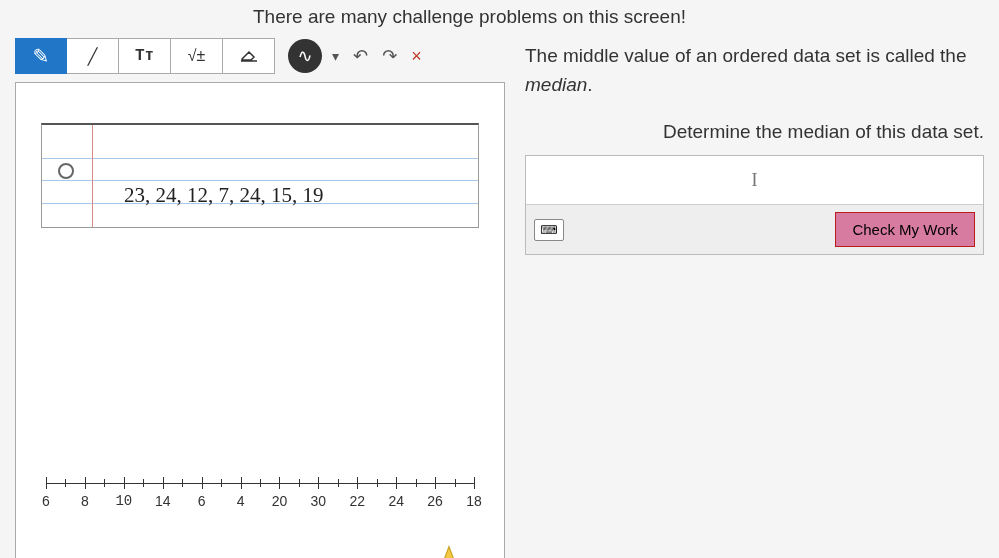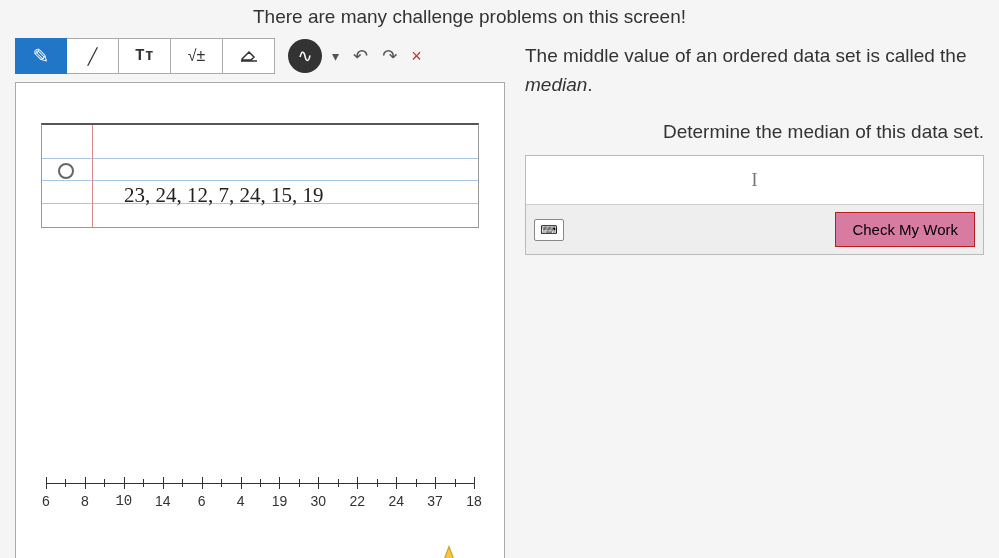--- a/index.html
+++ b/index.html
@@ -293,33 +293,33 @@
             <div class="tick" style="left: 31.8182%; height: 8px; top: 6px;"></div>
             <div class="tick-label" style="left: 27.2727%;">14</div>
             <div class="tick" style="left: 36.3636%;"></div>
             <div class="tick" style="left: 40.9091%; height: 8px; top: 6px;"></div>
             <div class="tick-label" style="left: 36.3636%;">6</div>
             <div class="tick" style="left: 45.4545%;"></div>
             <div class="tick" style="left: 50%; height: 8px; top: 6px;"></div>
             <div class="tick-label" style="left: 45.4545%;">4</div>
             <div class="tick" style="left: 54.5455%;"></div>
             <div class="tick" style="left: 59.0909%; height: 8px; top: 6px;"></div>
-            <div class="tick-label" style="left: 54.5455%;">19</div>
+            <div class="tick-label" style="left: 54.5455%;">20</div>
             <div class="tick" style="left: 63.6364%;"></div>
             <div class="tick" style="left: 68.1818%; height: 8px; top: 6px;"></div>
             <div class="tick-label" style="left: 63.6364%;">30</div>
             <div class="tick" style="left: 72.7273%;"></div>
             <div class="tick" style="left: 77.2727%; height: 8px; top: 6px;"></div>
             <div class="tick-label" style="left: 72.7273%;">22</div>
             <div class="tick" style="left: 81.8182%;"></div>
             <div class="tick" style="left: 86.3636%; height: 8px; top: 6px;"></div>
             <div class="tick-label" style="left: 81.8182%;">24</div>
             <div class="tick" style="left: 90.9091%;"></div>
             <div class="tick" style="left: 95.4545%; height: 8px; top: 6px;"></div>
-            <div class="tick-label" style="left: 90.9091%;">37</div>
+            <div class="tick-label" style="left: 90.9091%;">26</div>
             <div class="tick" style="left: 100%;"></div>
             <div class="tick-label" style="left: 100%;">18</div>
           </div>
       </div>
 
       <div class="star">
         <svg viewBox="0 0 50 50">
           <path d="M25 2 L31 18 L48 18 L34 29 L40 46 L25 36 L10 46 L16 29 L2 18 L19 18 Z" fill="#f5c842" stroke="#c9a227" stroke-width="1.5"></path>
         </svg>
         <span class="star-num">3</span>

